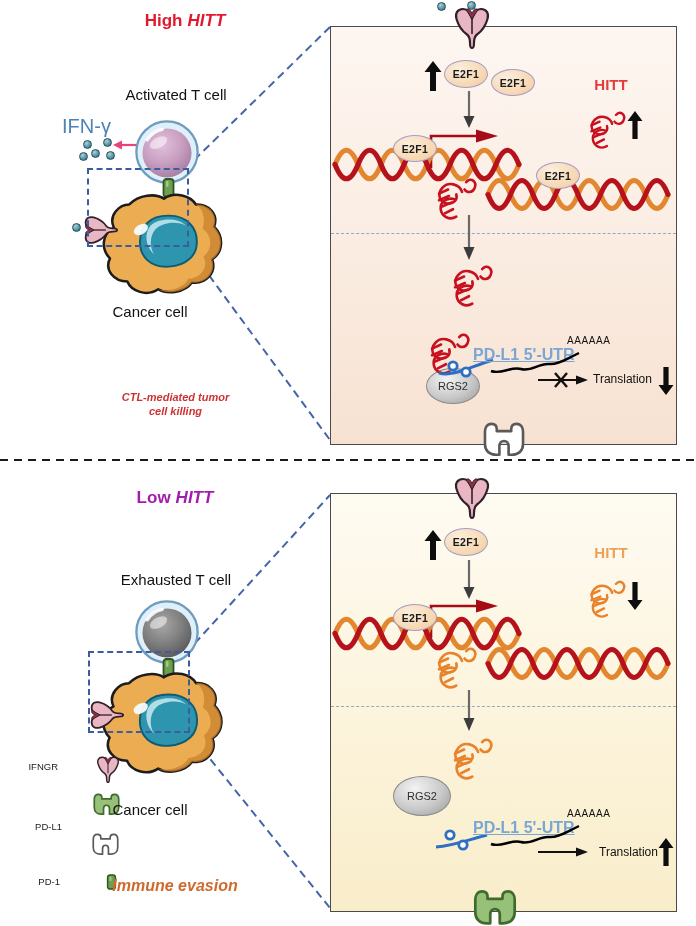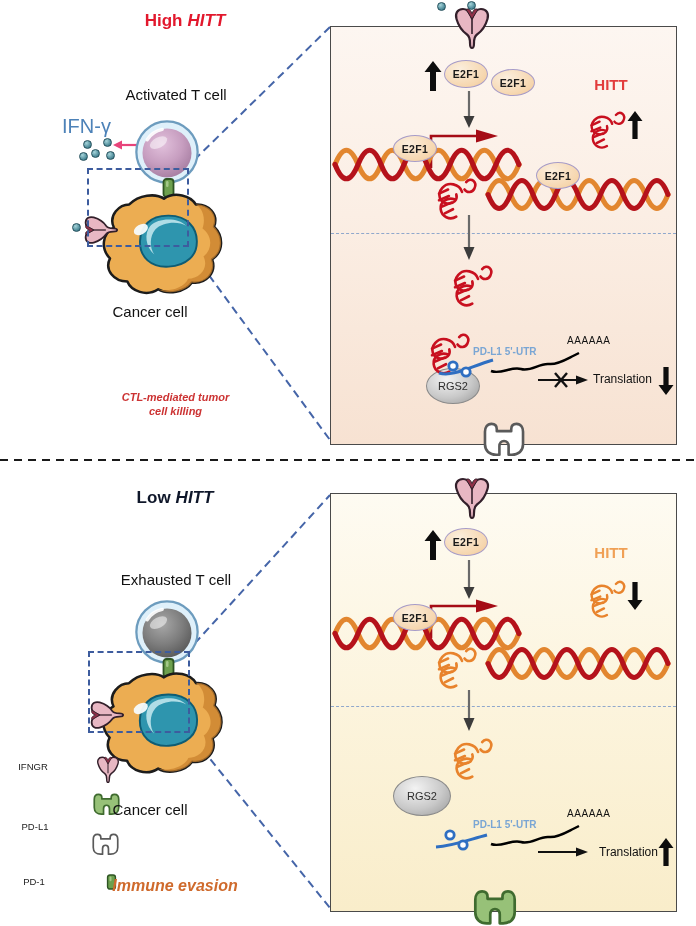--- a/index.html
+++ b/index.html
@@ -22,22 +22,22 @@
         font-size:10.5px;font-weight:bold;color:#1a1a1a;letter-spacing:.4px;box-sizing:border-box;}
   .rgs2{position:absolute;border-radius:50%;
         background:radial-gradient(ellipse at 38% 30%,#f3f3f3,#c9c9c9 55%,#989898);
         border:1px solid #8a8a8a;display:flex;align-items:center;justify-content:center;
         font-size:11px;font-weight:normal;color:#2e2e2e;box-sizing:border-box;}
   .title{position:absolute;font-size:17px;font-weight:bold;text-align:center;}
   .title .gene{font-style:italic;margin-left:5px;}
   .hitt-lbl{position:absolute;font-size:15px;font-weight:bold;text-align:center;}
   .scene-lbl{position:absolute;font-size:15px;color:#111;text-align:center;}
   .outcome{position:absolute;font-style:italic;font-weight:bold;text-align:center;line-height:1.25;}
-  .legend-lbl{position:absolute;font-size:9.5px;color:#222;text-align:center;}
-  .utr-lbl{position:absolute;font-size:10px;font-weight:bold;}
+  .legend-lbl{position:absolute;font-size:9.5px;color:#222;text-align:right;}
+  .utr-lbl{position:absolute;font-size:16px;font-weight:bold;text-decoration:underline;}
   .polya{position:absolute;font-size:10px;letter-spacing:.6px;color:#111;}
   .transl{position:absolute;font-size:12px;color:#111;}
   .rot270{transform:rotate(-90deg);}
   .watermark{position:absolute;font-size:19px;font-weight:bold;color:#aab0b6;opacity:.95;
      text-shadow:-1px -1px 0 #fff,1px -1px 0 #fff,-1px 1px 0 #fff,1px 1px 0 #fff;
      text-align:right;}
   svg.abs{overflow:visible;}
 </style>
 </head>
 <body>
@@ -236,21 +236,21 @@
       <polygon points="8,28 0.5,18 5.4,18 5.4,0 10.6,0 10.6,18 15.5,18" fill="#0d0d0d"></polygon>
     </svg>
 
     <svg class="abs" style="left:152px;top:393px;width:42px;height:38px">
       <use href="#sym-clamp" width="42" height="38" fill="#ffffff" stroke="#5a5a5a" stroke-width="2"></use>
     </svg>
   </div>
 
   <div class="section-divider"></div>
 
-  <div class="title" style="left:95px;top:488px;width:160px;color:#0f172a">
+  <div class="title" style="left:95px;top:488px;width:160px;color:#a21caf">
     <span>Low</span><span class="gene">HITT</span>
   </div>
 
   <div class="scene-lbl" style="left:96px;top:571px;width:160px">Exhausted T cell</div>
 
   <svg class="abs" style="left:134px;top:599px;width:66px;height:66px">
     <use href="#sym-tcell" width="66" height="66" fill="url(#gradGray)"></use>
   </svg>
   <svg class="abs" style="left:161px;top:658px;width:15px;height:20px">
     <use href="#sym-pd1" width="15" height="20"></use>

